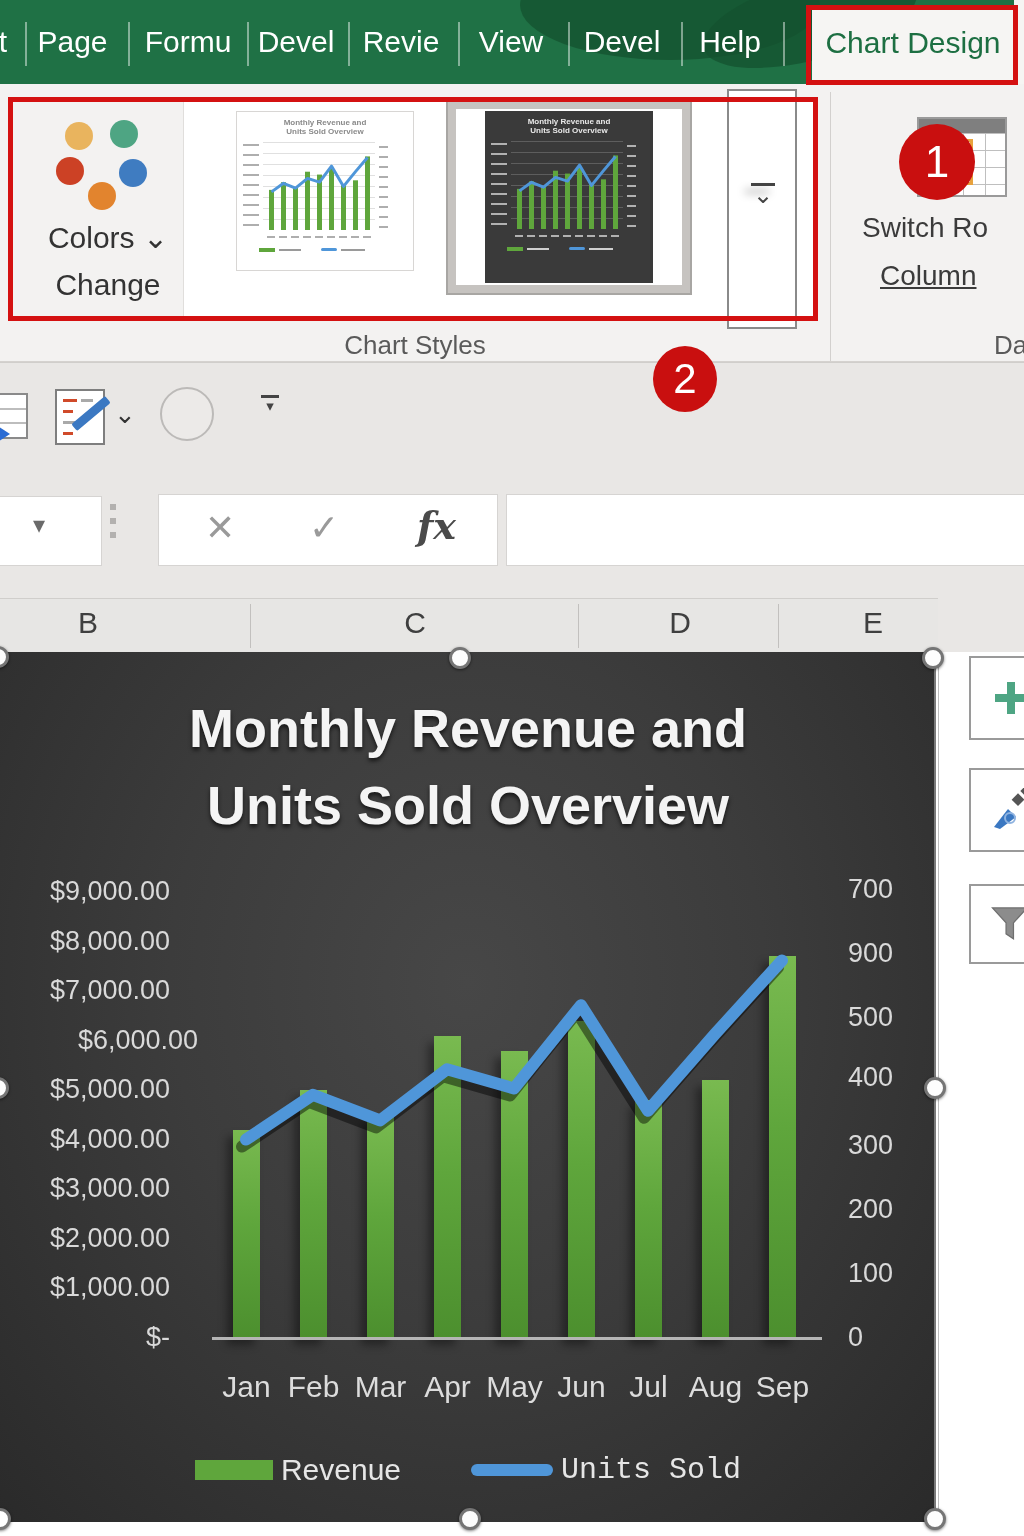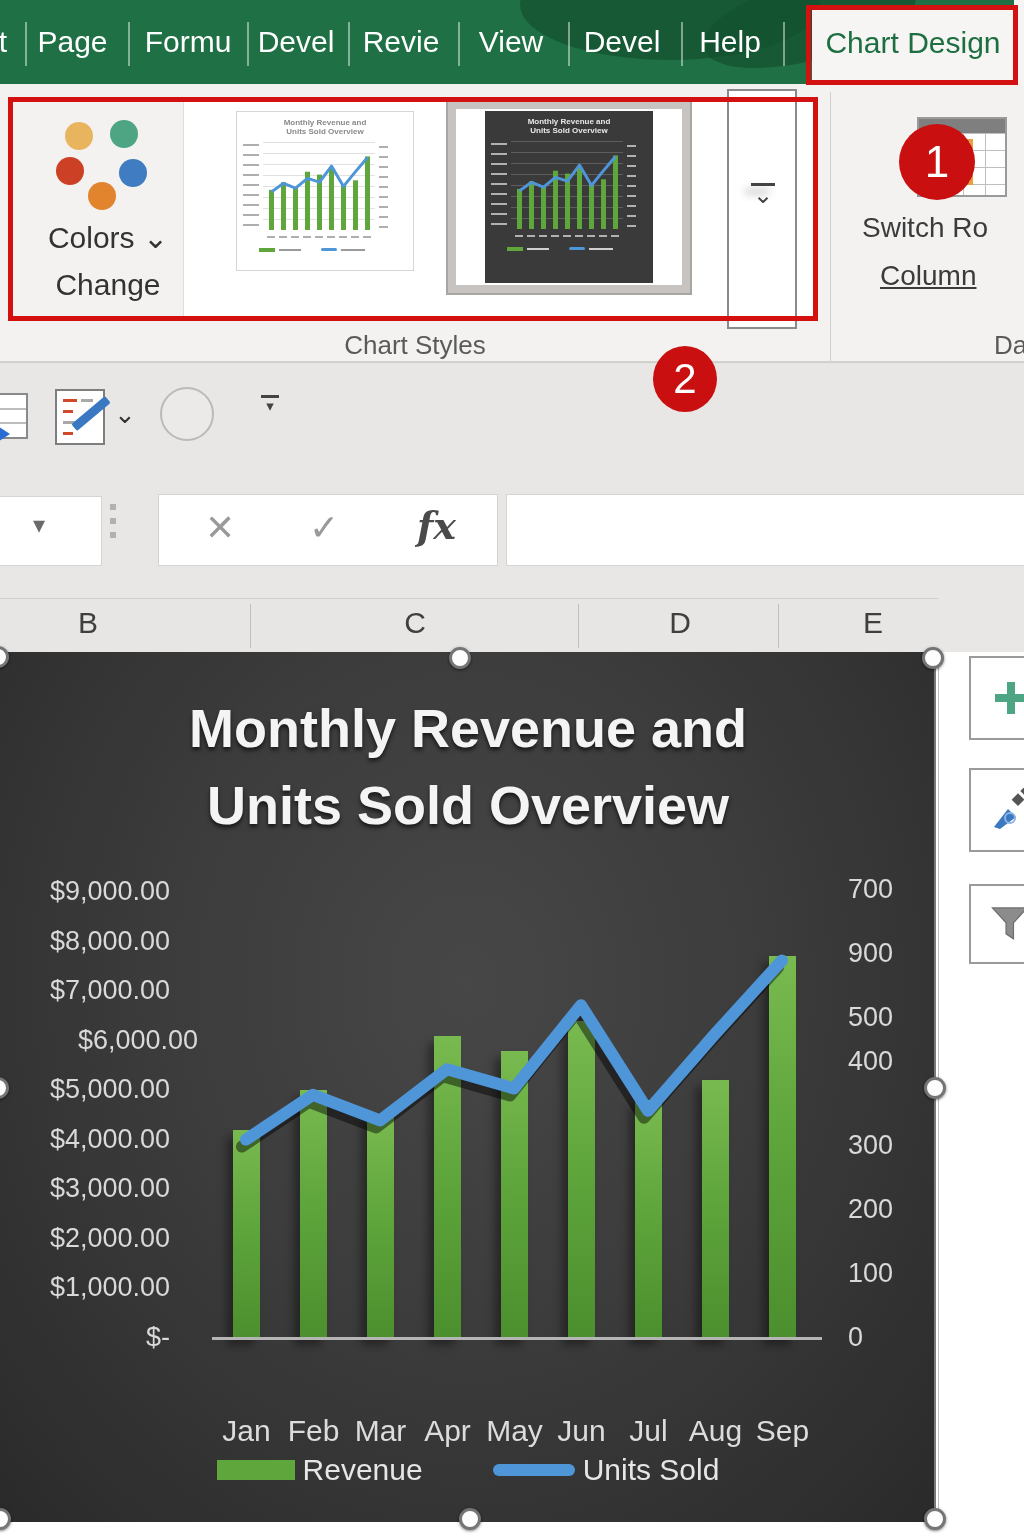--- a/index.html
+++ b/index.html
@@ -63,21 +63,21 @@
   #chart { left:0; top:652px; width:936px; height:870px;
            background:radial-gradient(ellipse at 50% 38%, #474747 0%, #3c3c3c 45%, #2a2a2a 100%);
            border-right:2px solid #7a7a7a; overflow:visible; }
   #chart-title { left:0; top:38px; width:936px; text-align:center; color:#f4f4f4;
                  font-size:54px; font-weight:bold; line-height:77px;
                  text-shadow:0 3px 4px rgba(0,0,0,.65); }
   .ytick { color:#d9d9d9; font-size:27px; }
   .ytick.left { width:170px; text-align:right; }
   .bar { background:linear-gradient(180deg,#79ba50 0%, #5fa63c 45%, #4c8f2e 100%);
          box-shadow:-6px 7px 9px rgba(0,0,0,.38); }
-  .xtick { color:#dcdcdc; font-size:30px; text-align:center; width:67px;margin-top:44px; }
+  .xtick { color:#dcdcdc; font-size:30px; text-align:center; width:67px; }
   #baseline { left:212px; width:610px; height:3px; background:#b5b5b5; }
   #legend { left:0; width:936px; display:flex; justify-content:center; align-items:center; gap:14px; }
   .leg-label { color:#e6e6e6; font-size:30px; }
   .handle { width:22px; height:22px; border-radius:50%; background:#fdfdfd; border:3px solid #757575;
             box-shadow:0 1px 3px rgba(0,0,0,.5); z-index:30; }
 
   
   #rightpanel { left:938px; top:652px; width:86px; height:884px; background:#fff; border-left:1px solid #bdbdbd; }
   .side-btn { left:30px; width:84px; height:84px; background:#fff; border:2px solid #9a9a9a;
               display:flex; align-items:center; justify-content:center; }
@@ -334,21 +334,21 @@
       <div class="ytick left abs" style="left: 0px; top: 471.778px;">$4,000.00</div>
       <div class="ytick left abs" style="left: 0px; top: 422.222px;">$5,000.00</div>
       <div class="ytick left abs" style="left: 0px; top: 372.667px; margin-left: 28px;">$6,000.00</div>
       <div class="ytick left abs" style="left: 0px; top: 323.111px;">$7,000.00</div>
       <div class="ytick left abs" style="left: 0px; top: 273.556px;">$8,000.00</div>
       <div class="ytick left abs" style="left: 0px; top: 224px;">$9,000.00</div>
       <div class="ytick abs" style="left: 848px; top: 670px;">0</div>
       <div class="ytick abs" style="left: 848px; top: 606px;">100</div>
       <div class="ytick abs" style="left: 848px; top: 542px;">200</div>
       <div class="ytick abs" style="left: 848px; top: 478px;">300</div>
-      <div class="ytick abs" style="left: 848px; top: 394px;">400</div>
+      <div class="ytick abs" style="left: 848px; top: 410px;">400</div>
       <div class="ytick abs" style="left: 848px; top: 350px;">500</div>
       <div class="ytick abs" style="left: 848px; top: 286px;">900</div>
       <div class="ytick abs" style="left: 848px; top: 222px;">700</div>
       <div class="bar abs" style="left: 232.5px; top: 477.867px; width: 27px; height: 208.133px;"></div>
       <div class="bar abs" style="left: 299.5px; top: 438.222px; width: 27px; height: 247.778px;"></div>
       <div class="bar abs" style="left: 366.5px; top: 463px; width: 27px; height: 223px;"></div>
       <div class="bar abs" style="left: 433.5px; top: 383.711px; width: 27px; height: 302.289px;"></div>
       <div class="bar abs" style="left: 500.5px; top: 398.578px; width: 27px; height: 287.422px;"></div>
       <div class="bar abs" style="left: 567.5px; top: 368.844px; width: 27px; height: 317.156px;"></div>
       <div class="bar abs" style="left: 634.5px; top: 448.133px; width: 27px; height: 237.867px;"></div>
@@ -369,21 +369,21 @@
       <div class="xtick abs" style="left: 548px; top: 718px;">Jun</div>
       <div class="xtick abs" style="left: 615px; top: 718px;">Jul</div>
       <div class="xtick abs" style="left: 682px; top: 718px;">Aug</div>
       <div class="xtick abs" style="left: 749px; top: 718px;">Sep</div>
     </div>
   <div id="legend" class="abs" style="top:798px; height:40px;">
       <div style="display: flex; align-items: center; gap: 8px; margin: 0px 28px;">
         <span style="width: 78px; height: 20px; background: rgb(95, 166, 60);"></span>
         <span class="leg-label">Revenue</span>
       </div>
-      <div style="display: flex; align-items: center; gap: 8px; margin: 0px 28px;">
+      <div style="display: flex; align-items: center; gap: 8px; margin: 0px 28px; font-family: Liberation Mono, monospace;">
         <span style="width: 82px; height: 12px; border-radius: 6px; background: rgb(79, 150, 217);"></span>
         <span class="leg-label">Units Sold</span>
       </div>
     </div>
   <div id="handles-host">
       <div class="handle abs" style="left: -13px; top: -6px;"></div>
       <div class="handle abs" style="left: 449px; top: -5px;"></div>
       <div class="handle abs" style="left: 922px; top: -5px;"></div>
       <div class="handle abs" style="left: -13px; top: 425px;"></div>
       <div class="handle abs" style="left: 924px; top: 425px;"></div>

